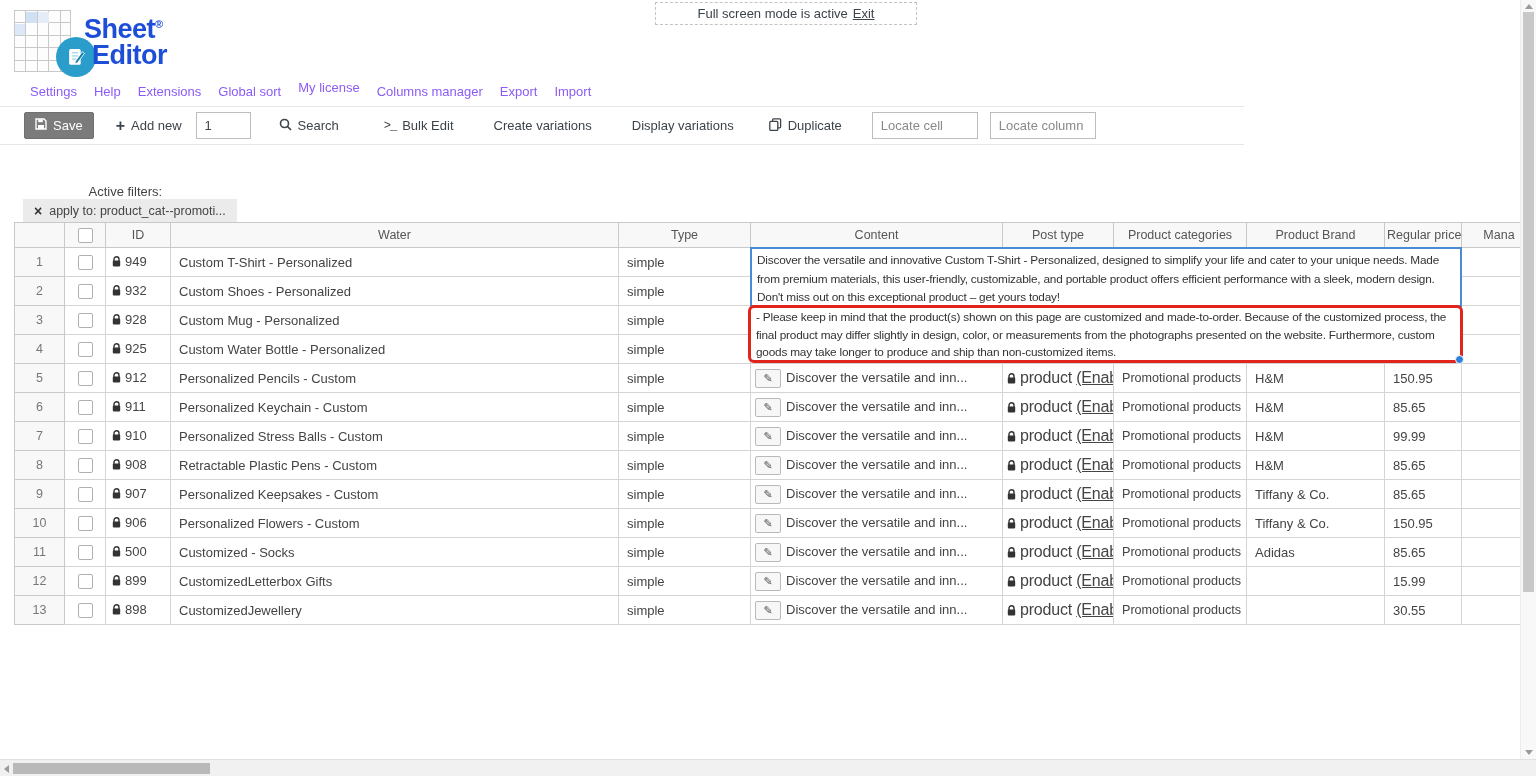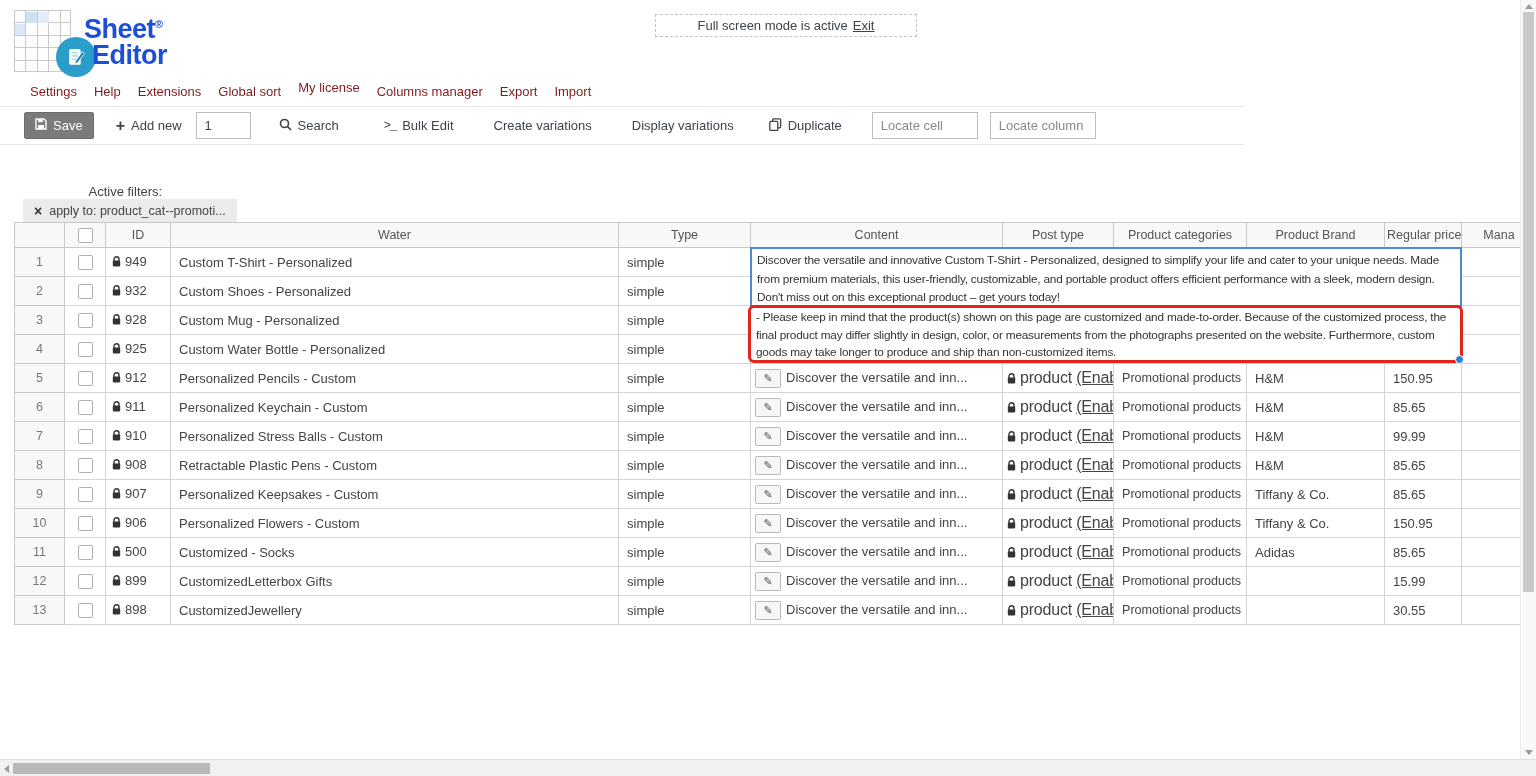--- a/index.html
+++ b/index.html
@@ -1,21 +1,21 @@
 <!DOCTYPE html>
 <html><head>
 <meta charset="utf-8">
 <style>
   * { margin:0; padding:0; box-sizing:border-box; }
   html,body { width:1536px; height:776px; overflow:hidden; background:#fff;
               font-family:"Liberation Sans", sans-serif; color:#444; }
   .app { position:relative; width:1536px; height:776px; }
 
   
-  .fs-notice { position:absolute; left:655px; top:14px; width:262px; height:23px;
+  .fs-notice { position:absolute; left:655px; top:2px; width:262px; height:23px;
     border:1px dashed #c3c3c3; display:flex; align-items:center; justify-content:center;
     gap:5px; font-size:13px; color:#3c434a; background:#fff; }
   .fs-notice a { color:#3c434a; text-decoration:underline; cursor:pointer; }
 
   
   .logo-grid { position:absolute; left:14px; top:10px; width:57px; height:62px;
     border:1px solid #c9c9c9; background-color:#fdfdfd;
     background-image:
       repeating-linear-gradient(to right, transparent 0 10.4px, #c9c9c9 10.4px 11.4px),
       repeating-linear-gradient(to bottom, transparent 0 11.4px, #c9c9c9 11.4px 12.4px); }
@@ -25,21 +25,21 @@
   .lg-c { left:0;   top:13px; width:10px; height:11px; background:#dce8f7; }
   .logo-circle { position:absolute; left:56px; top:37px; width:40px; height:40px;
     border-radius:50%; background:#2a9dca; z-index:2; display:flex; align-items:center; justify-content:center; }
   .logo-text { position:absolute; left:84px; top:10px; z-index:3;
     font-weight:bold; color:#1d4ed8; letter-spacing:-0.5px; line-height:29px; font-size:27px; }
   .logo-text .reg { font-size:11px; vertical-align:super; letter-spacing:0; }
   .logo-text .lt2 { margin-left:8px; margin-top:-3px; }
 
   
   .menu { position:absolute; left:30px; top:84px; display:flex; gap:17px;
-    font-size:13px; color:#7f1d1d; align-items:flex-end; }
+    font-size:13px; color:#8b5cf6; align-items:flex-end; }
   .menu-item { cursor:pointer; white-space:nowrap; }
   .menu-item.raised { transform:translateY(-4px); }
 
   
   .toolbar { position:absolute; left:0; top:106px; width:1244px; height:39px;
     border-top:1px solid #e6e6e6; border-bottom:1px solid #e6e6e6; background:#fff;
     display:flex; align-items:center; padding-left:24px; font-size:13px; color:#3c434a; }
   .tb { background:none; border:none; font:inherit; color:inherit; cursor:pointer;
     display:inline-flex; align-items:center; gap:6px; padding:0; white-space:nowrap; }
   .btn-save { background:#7b7b7b; color:#fff; border:1px solid #6f6f6f; height:27px;

